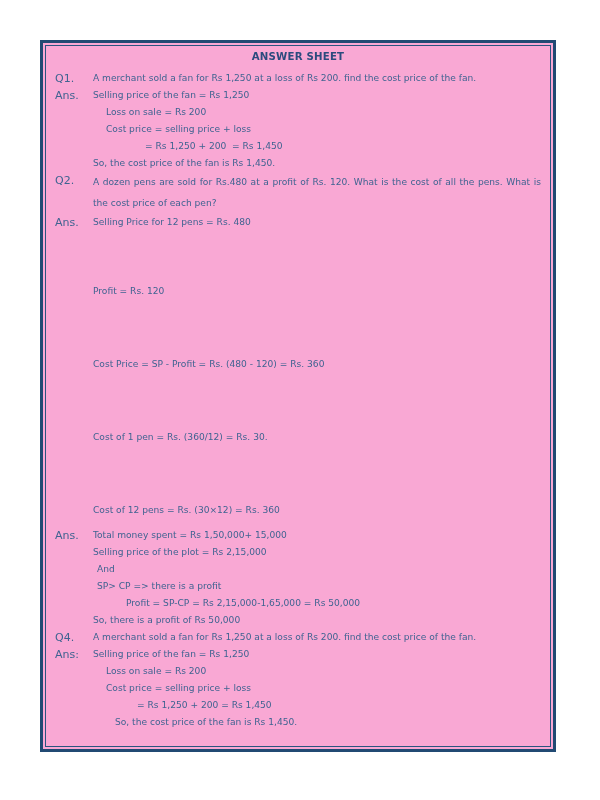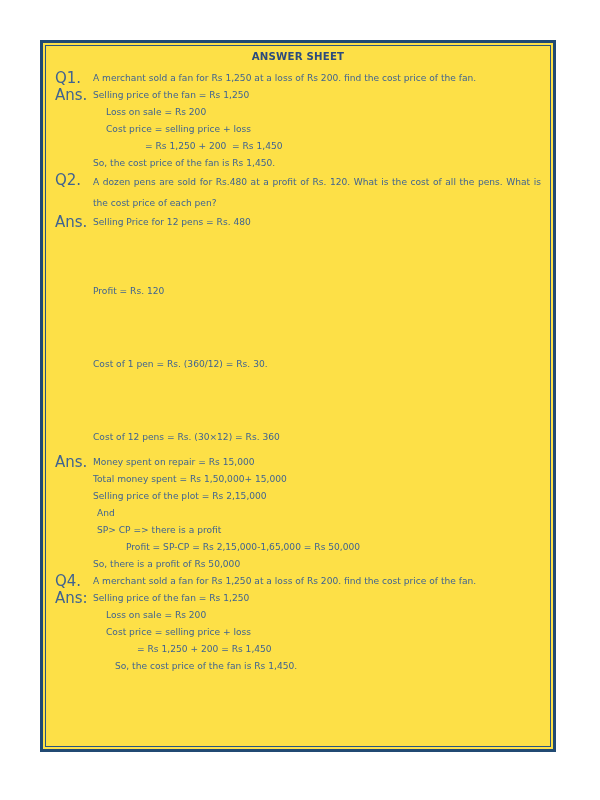--- a/index.html
+++ b/index.html
@@ -25,21 +25,21 @@
 
   
   .frame-outer {
     position: absolute;
     left: 40px;
     top: 40px;
     width: 516px;
     height: 712px;
     border: 3px solid #214a73;
     box-sizing: border-box;
-    background: #fde047;
+    background: #f9a8d4;
   }
   .frame-inner {
     position: absolute;
     left: 2px;
     top: 2px;
     right: 2px;
     bottom: 2px;
     border: 1px solid #2a5580;
     box-sizing: border-box;
   }
@@ -68,21 +68,21 @@
 
   
   .row {
     display: flex;
     align-items: flex-start;
     margin: 0;
   }
   .lbl {
     flex: 0 0 38px;
     width: 38px;
-    font-size: 15px;
+    font-size: 11px;
     color: #3f6391;
     line-height: 17px;
     white-space: nowrap;
   }
   .body {
     flex: 1 1 auto;
     min-width: 0;
     font-size: 9.1px;
     color: #3f6391;
   }
@@ -137,31 +137,31 @@
         <div class="lbl">Q2.</div>
         <div class="body">
           <div class="line just">A dozen pens are sold for Rs.480 at a profit of Rs. 120. What is the cost of all the pens. What is the cost price of each pen?</div>
         </div>
       </div>
       <div class="row">
         <div class="lbl">Ans.</div>
         <div class="body">
           <div class="line">Selling Price for 12 pens = Rs. 480</div>
           <div class="line wide">Profit = Rs. 120</div>
+          <div class="line wide">Cost Price = SP - Profit = Rs. (480 - 120) = Rs. 360</div>
           <div class="line wide">Cost of 1 pen = Rs. (360/12) = Rs. 30.</div>
           <div class="line wide">Cost of 12 pens = Rs. (30×12) = Rs. 360</div>
         </div>
       </div>
 
       <div class="gap-sm"></div>
 
       <div class="row">
         <div class="lbl">Ans.</div>
         <div class="body">
-          <div class="line">Money spent on repair = Rs 15,000</div>
           <div class="line">Total money spent = Rs 1,50,000+ 15,000</div>
           <div class="line">Selling price of the plot = Rs 2,15,000</div>
           <div class="line i4">And</div>
           <div class="line i4">SP&gt; CP =&gt; there is a profit</div>
           <div class="line i3">Profit = SP-CP = Rs 2,15,000-1,65,000 = Rs 50,000</div>
           <div class="line">So, there is a profit of Rs 50,000</div>
         </div>
       </div>
 
       <div class="row">

